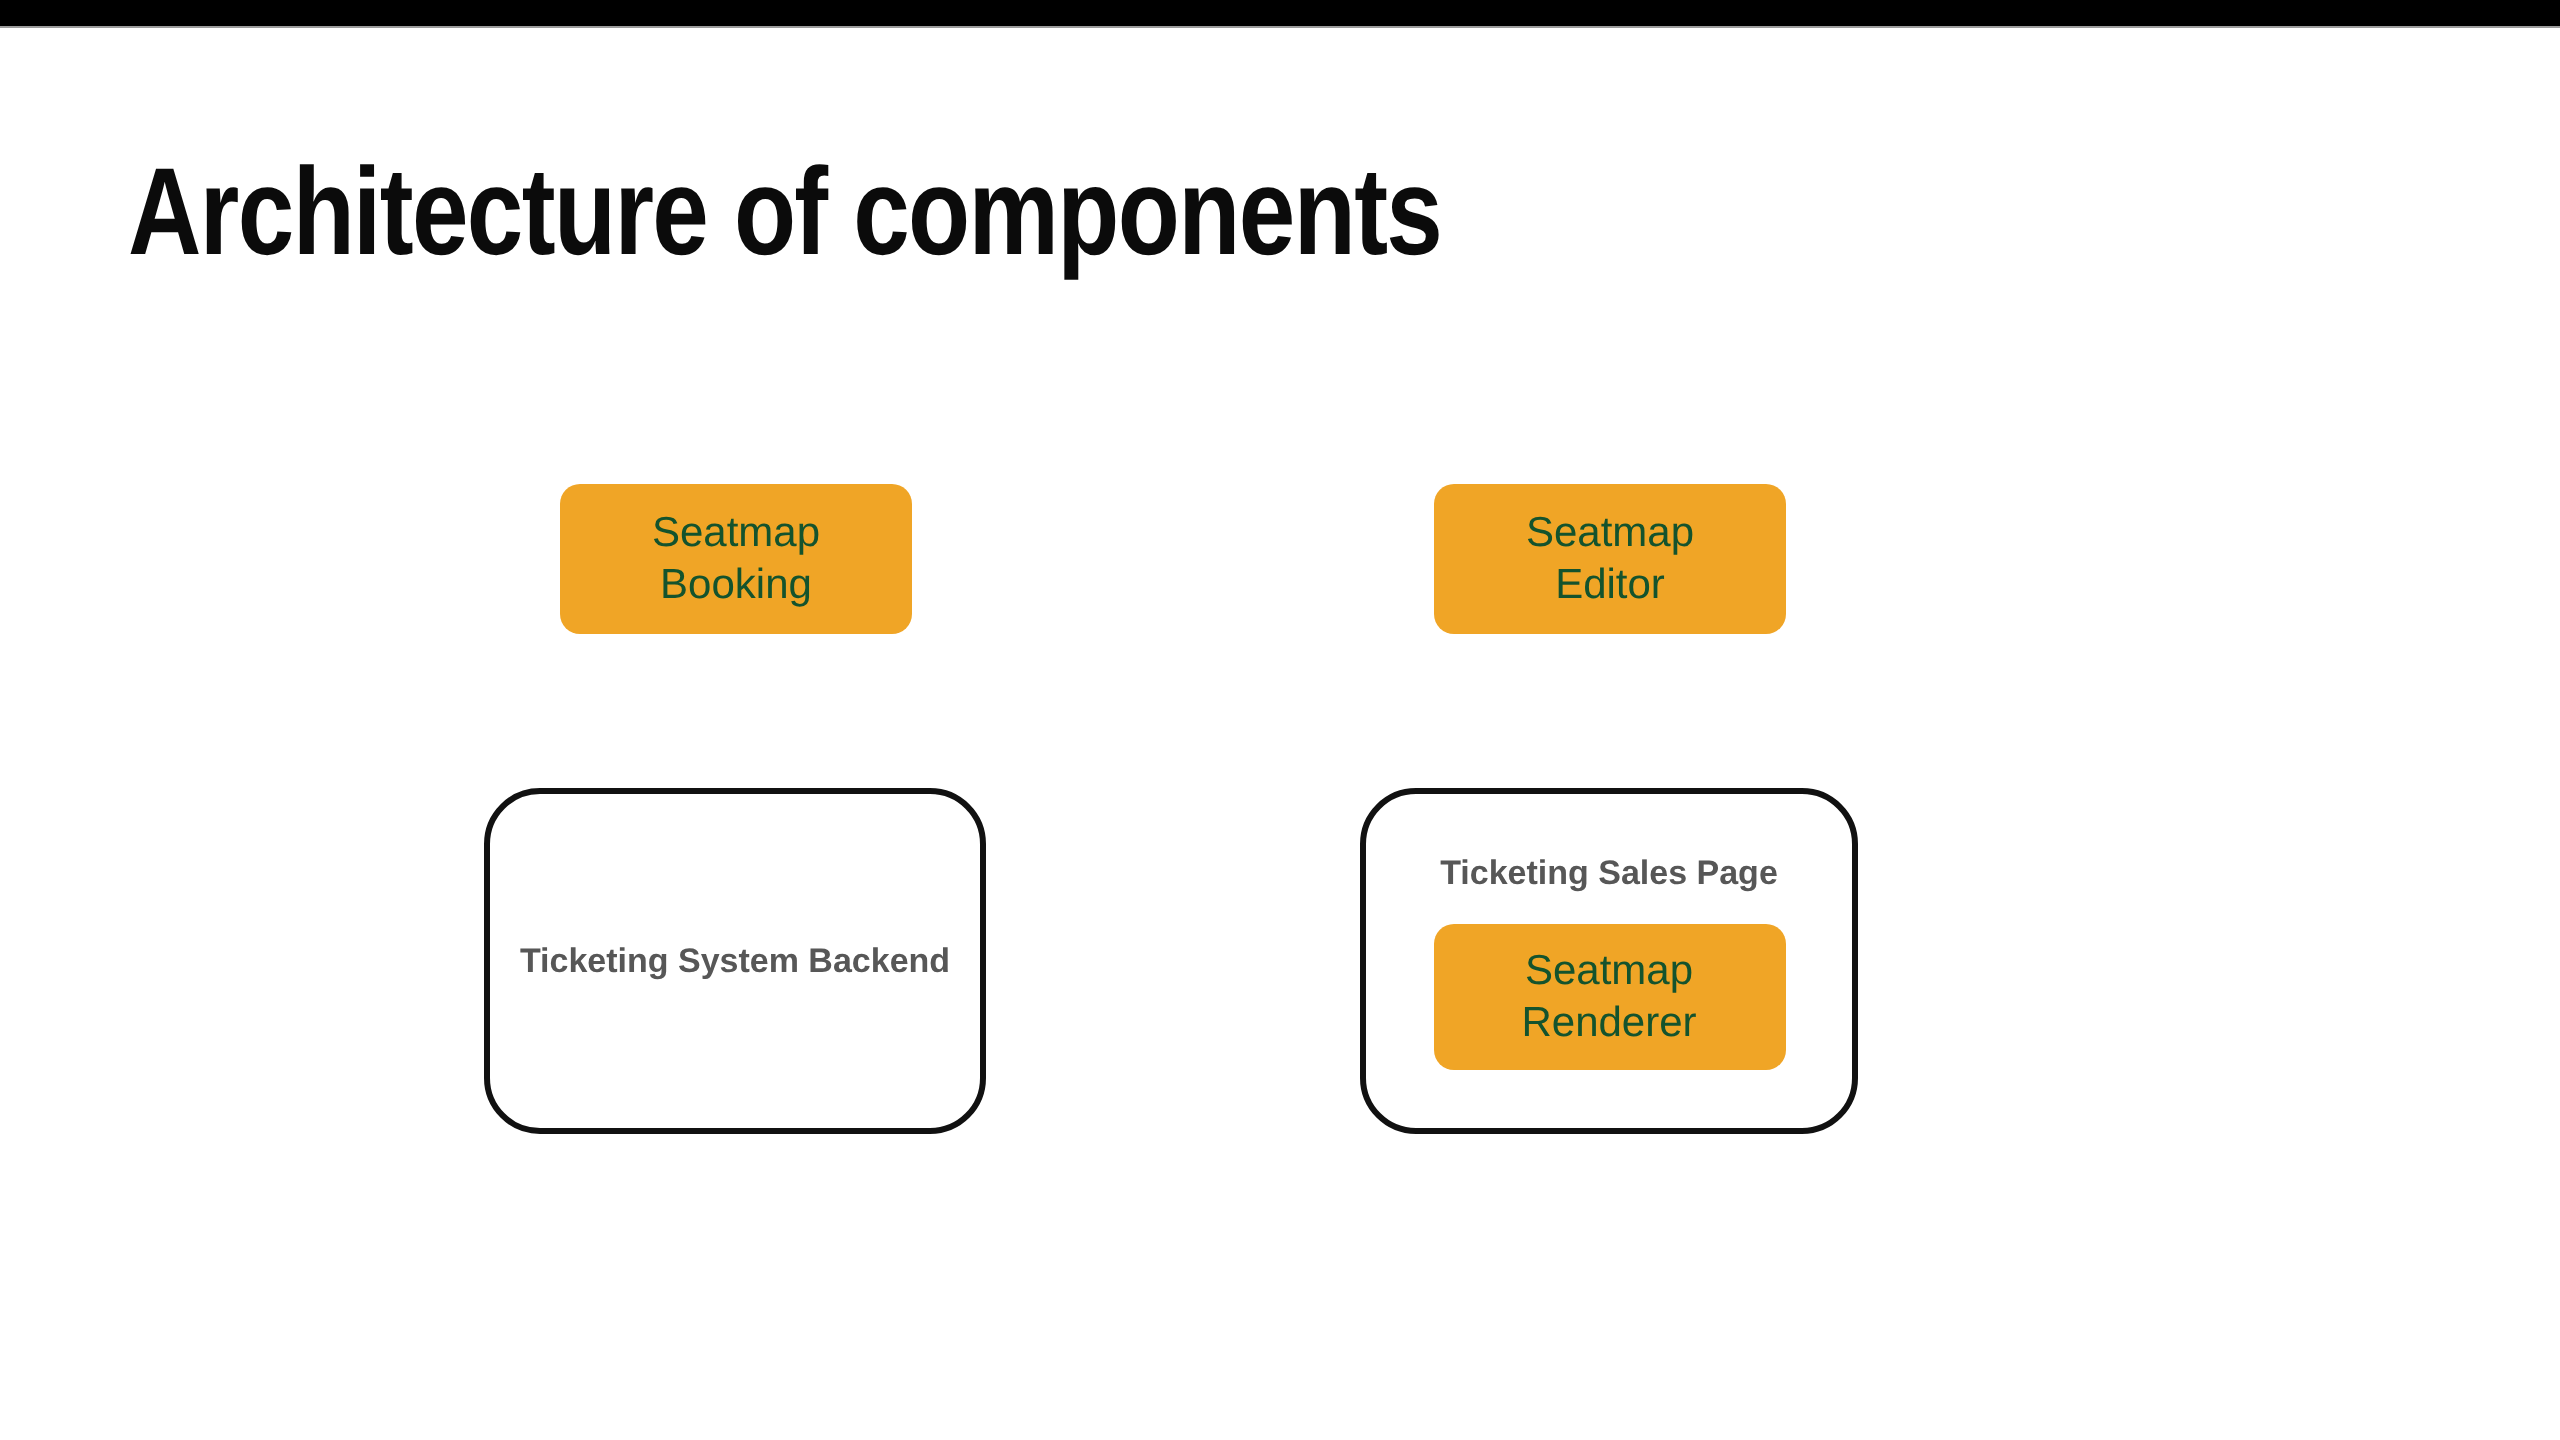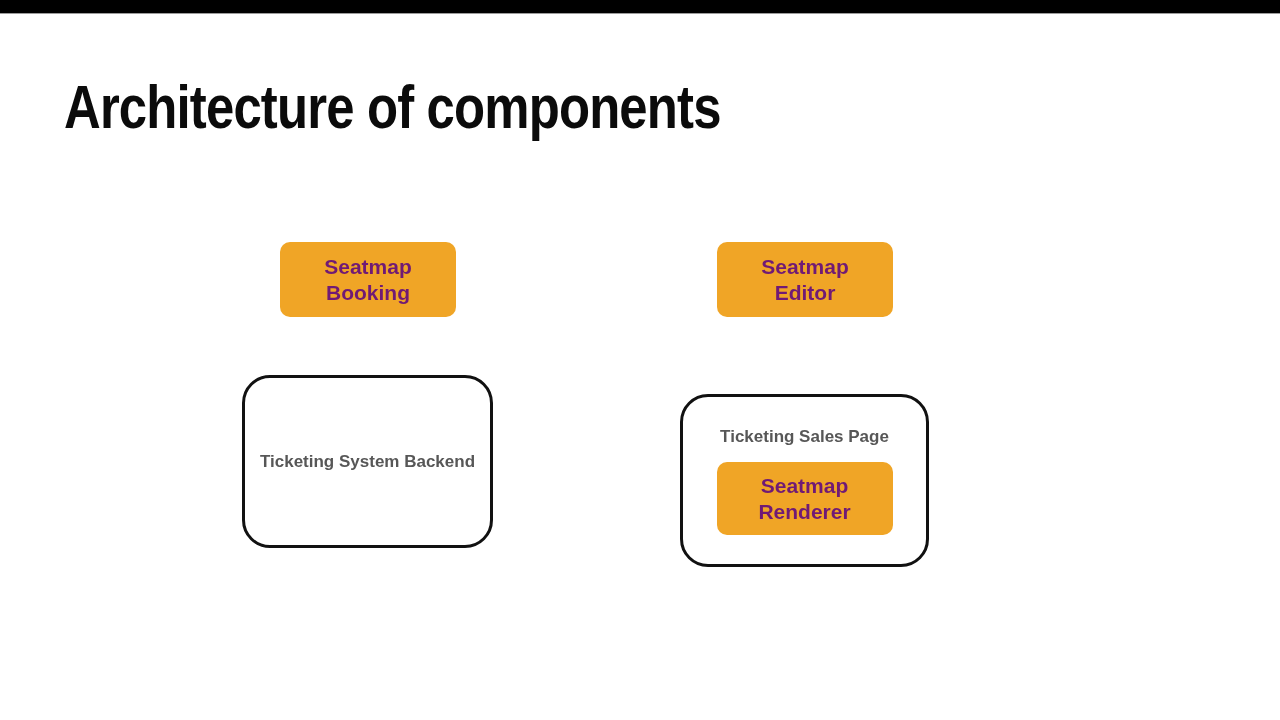--- a/index.html
+++ b/index.html
@@ -42,36 +42,36 @@
   }
   .node-orange {
     position: absolute;
     background: #F0A526;
     border-radius: 10px;
     display: flex;
     align-items: center;
     justify-content: center;
     text-align: center;
     font-size: 21px;
-    font-weight: 700;
+    font-weight: 400;
     line-height: 26px;
-    color: #701a75;
+    color: #14532d;
     white-space: pre-line;
   }
   #node-seatmap-booking  { left: 280px; top: 242px; width: 176px; height: 75px; }
   #node-seatmap-editor   { left: 717px; top: 242px; width: 176px; height: 75px; }
   .container-box {
     position: absolute;
     background: #ffffff;
     border: 3px solid #111111;
     border-radius: 28px;
     box-sizing: border-box;
   }
   #container-backend {
-    left: 242px; top: 375px; width: 251px; height: 173px;
+    left: 242px; top: 394px; width: 251px; height: 173px;
     display: flex;
     align-items: center;
     justify-content: center;
   }
   #container-sales {
     left: 680px; top: 394px; width: 249px; height: 173px;
     display: flex;
     flex-direction: column;
     align-items: center;
     padding-top: 30px;

